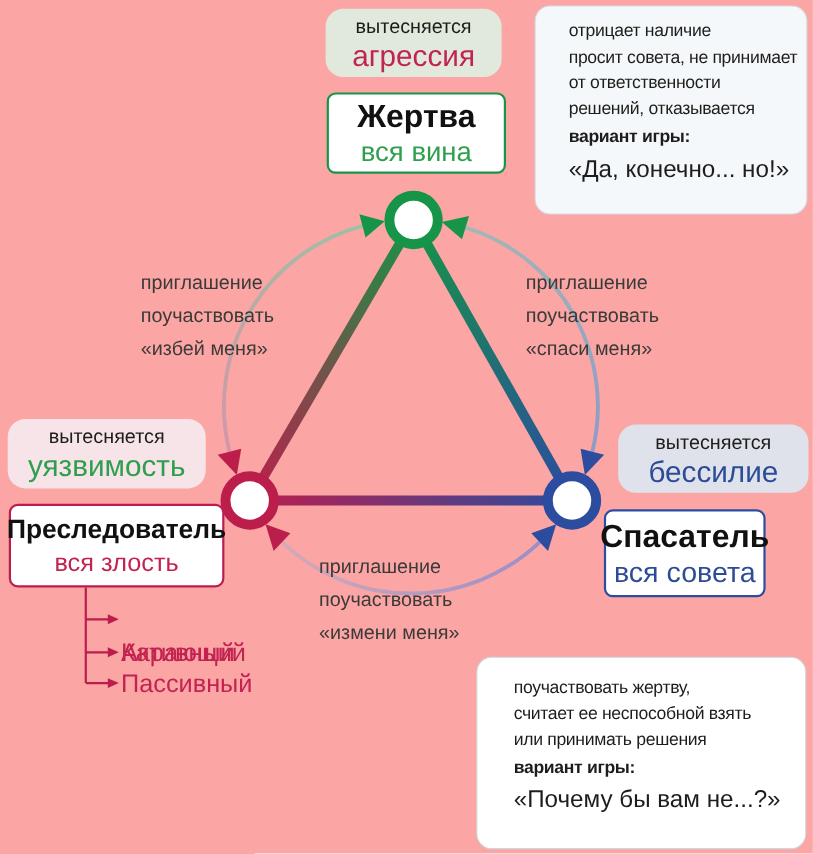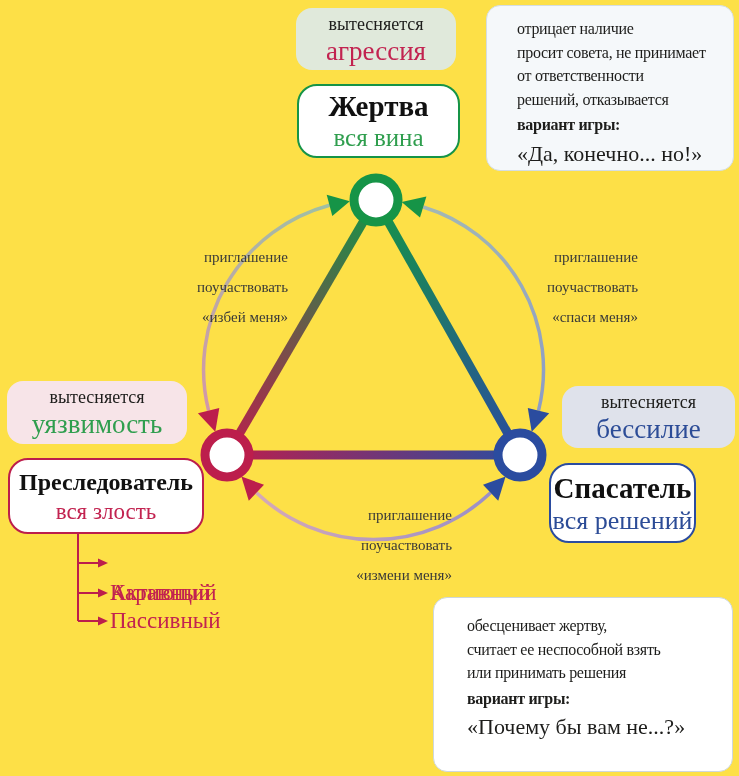--- a/index.html
+++ b/index.html
@@ -1,61 +1,61 @@
 <!DOCTYPE html>
 <html><head>
 <meta charset="utf-8">
 <style>
   html,body{margin:0;padding:0;background:#f8f8f6;}
   .stage{
     position:relative;width:739px;height:776px;overflow:hidden;
-    background:#fde047;
-    font-family:Liberation Serif, serif;
+    background:#fca5a5;
+    font-family:Liberation Sans, sans-serif;
     -webkit-font-smoothing:antialiased;
   }
   svg.diagram{position:absolute;left:0;top:0;}
 
   
   .tag{position:absolute;border-radius:16px;display:flex;flex-direction:column;
        align-items:center;justify-content:center;gap:1px;}
   .tag .tag-small{font-size:18px;color:#1d1d1b;line-height:22px;}
   .tag .tag-big{font-size:27px;line-height:30px;}
   #tag-aggression{left:296px;top:8px;width:160px;height:62px;background:#e0e9db;}
   #tag-aggression .tag-big{color:#c22350;}
   #tag-vulnerability{left:7px;top:381px;width:180px;height:63px;background:#f7e4e8;}
   #tag-vulnerability .tag-big{color:#2f9e4e;}
   #tag-powerlessness{left:562px;top:386px;width:173px;height:62px;background:#dfe2eb;}
   #tag-powerlessness .tag-big{color:#2c4c97;}
 
   
-  .role{position:absolute;background:#fff;border-radius:20px;display:flex;
+  .role{position:absolute;background:#fff;border-radius:8px;display:flex;
         flex-direction:column;align-items:center;justify-content:center;gap:1px;box-sizing:border-box;}
   .role .role-title{font-weight:bold;color:#111;}
   #role-victim{left:297px;top:84px;width:163px;height:74px;border:2.5px solid #169447;}
   #role-victim .role-title{font-size:29px;line-height:33px;}
   #role-victim .role-sub{font-size:25px;line-height:28px;color:#2f9e4e;}
   #role-persecutor{left:8px;top:458px;width:196px;height:76px;border:2.5px solid #bc1e4c;}
   #role-persecutor .role-title{font-size:24px;line-height:30px;}
   #role-persecutor .role-sub{font-size:23px;line-height:27px;color:#c22350;}
   #role-rescuer{left:549px;top:463px;width:147px;height:80px;border:2.5px solid #2b4c9f;}
   #role-rescuer .role-title{font-size:29px;line-height:34px;}
   #role-rescuer .role-sub{font-size:26px;line-height:29px;color:#2c4c97;}
 
   
   .note{position:absolute;border-radius:14px;box-sizing:border-box;color:#1d1d1b;
         font-size:16px;line-height:23.5px;letter-spacing:-0.3px;}
-  #note-victim{left:486px;top:5px;width:248px;height:166px;background:#f5f8fa;
+  #note-victim{left:486px;top:5px;width:248px;height:190px;background:#f5f8fa;
                border:1.5px solid #d4dde2;padding:11px 8px 8px 30px;}
   #note-rescuer{left:433px;top:597px;width:300px;height:175px;background:#ffffff;
                 border:1.5px solid #cdd7dc;padding:16px 8px 8px 33px;}
   .note .game-label{font-weight:bold;margin-top:2px;}
   .note .game-quote{font-size:22px;line-height:30px;margin-top:2px;letter-spacing:0;}
 
   
-  .edge-label{position:absolute;text-align:right;font-size:15px;line-height:30px;
+  .edge-label{position:absolute;text-align:left;font-size:18px;line-height:30px;
               color:#3a3a38;white-space:pre-line;}
   #edge-left{left:128px;top:242px;width:160px;}
   #edge-right{left:478px;top:242px;width:160px;}
   #edge-bottom{left:290px;top:500px;width:162px;}
 
   
   .type-item{position:absolute;left:110px;height:28px;line-height:28px;
              font-size:23px;color:#c22350;}
   #type-0{top:579px;}
   #type-1{top:579px;}
@@ -135,38 +135,38 @@
   <div class="role" id="role-victim">
     <div class="role-title">Жертва</div>
     <div class="role-sub">вся вина</div>
   </div>
   <div class="role" id="role-persecutor">
     <div class="role-title">Преследователь</div>
     <div class="role-sub">вся злость</div>
   </div>
   <div class="role" id="role-rescuer">
     <div class="role-title">Спасатель</div>
-    <div class="role-sub">вся решений</div>
+    <div class="role-sub">вся совета</div>
   </div>
 
   <div class="type-item" id="type-0">Активный</div>
   <div class="type-item" id="type-2">Пассивный</div>
   <div class="type-item" id="type-1">Карающий</div>
 
   <div class="note" id="note-victim">
     <div>отрицает наличие</div>
     <div>просит совета, не принимает</div>
     <div>от ответственности</div>
     <div>решений, отказывается</div>
     <div class="game-label">вариант игры:</div>
     <div class="game-quote">«Да, конечно... но!»</div>
   </div>
 
   <div class="note" id="note-rescuer">
-    <div>обесценивает жертву,</div>
+    <div>поучаствовать жертву,</div>
     <div>считает ее неспособной взять</div>
     <div>или принимать решения</div>
     <div class="game-label">вариант игры:</div>
     <div class="game-quote">«Почему бы вам не...?»</div>
   </div>
 
   <div class="edge-label" id="edge-left">приглашение
 поучаствовать
 «избей меня»</div>
   <div class="edge-label" id="edge-right">приглашение

